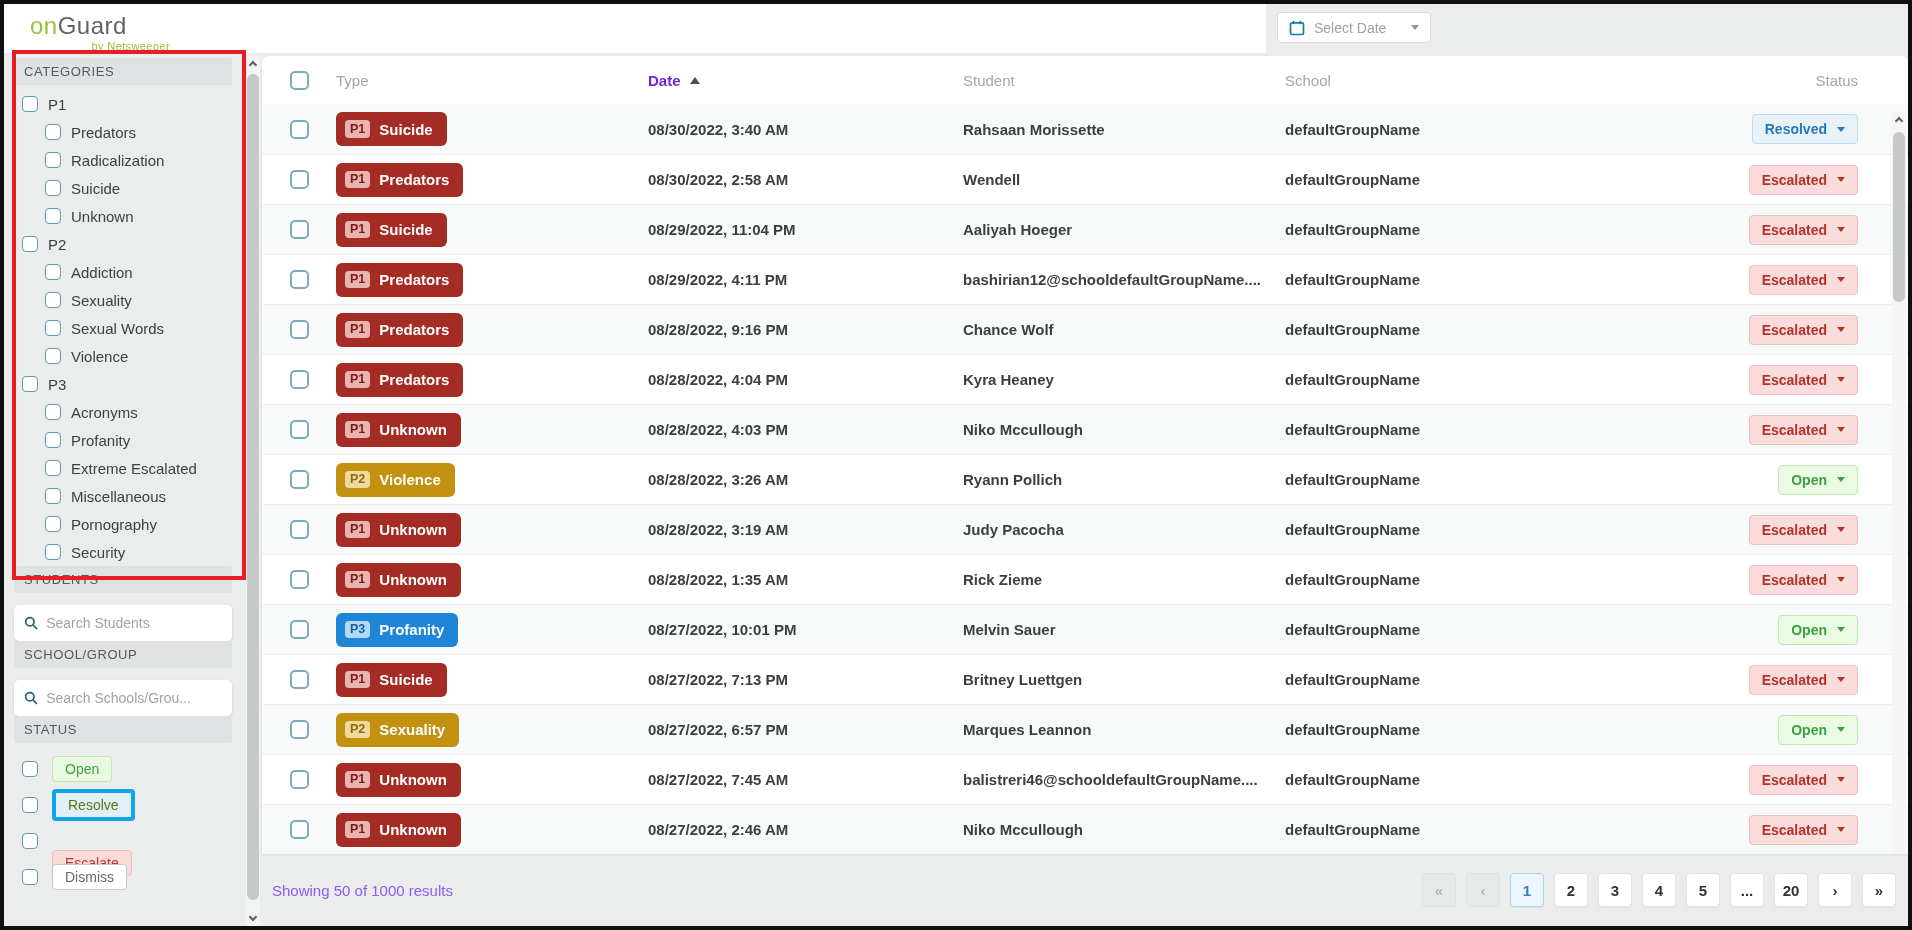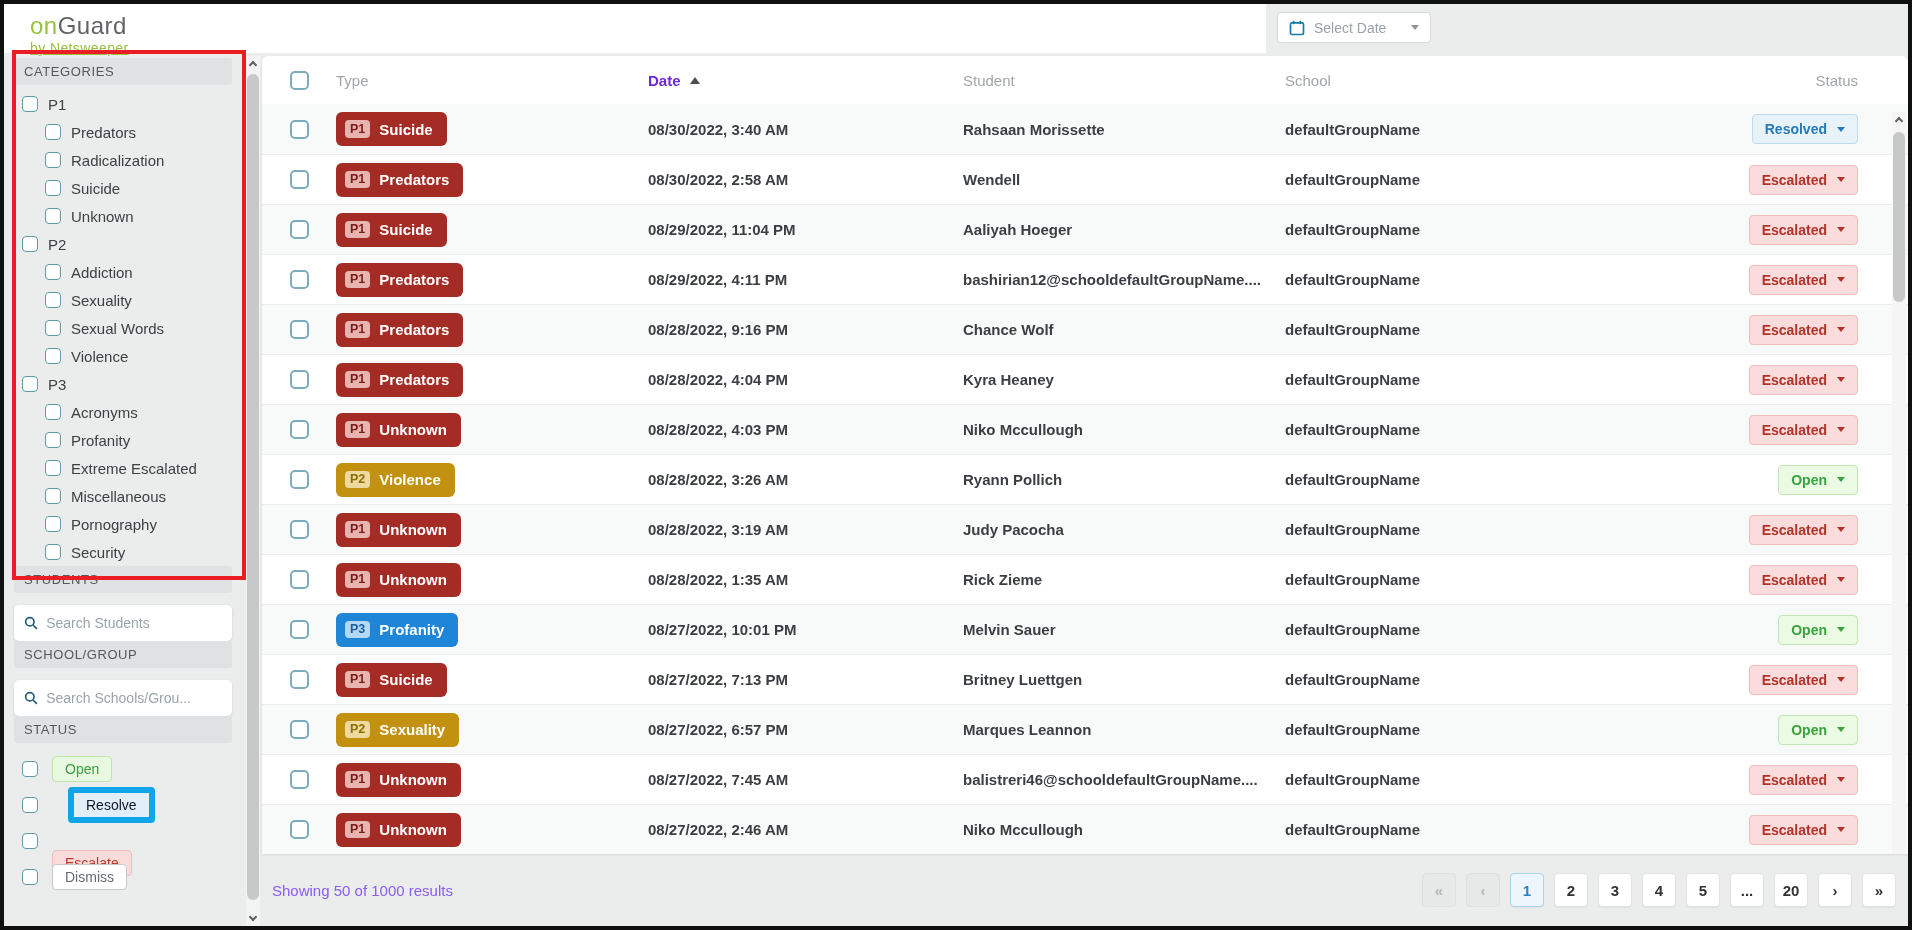--- a/index.html
+++ b/index.html
@@ -6,21 +6,21 @@
   html,body { width:1912px; height:930px; overflow:hidden; background:#fff;
     font-family:"Liberation Sans","DejaVu Sans",sans-serif; }
   .viewport { position:relative; width:1912px; height:930px; border:4px solid #101010;
     background:#ebecec; overflow:hidden; }
 
   
   .header-white { position:absolute; left:0; top:0; width:1262px; height:49px; background:#fff; }
   .logo { position:absolute; left:26px; top:7px; width:140px; }
   .logo-line { font-size:24px; line-height:29px; font-weight:400; letter-spacing:.5px; }
   .logo-on { color:#97c23c; } .logo-guard { color:#616366; }
-  .logo-tag { font-size:14px; color:#97c23c; letter-spacing:.4px;text-decoration:underline; }
+  .logo-tag { font-size:11px; color:#97c23c; text-align:right; letter-spacing:.4px; }
   .ctrl { position:absolute; top:8px; height:31px; background:#fff; border:1px solid #d8d9da;
     border-radius:4px; display:flex; align-items:center; padding:0 11px; gap:9px; }
   .date-select { left:1273px; width:154px; cursor:pointer; }
   .date-select .lbl { font-size:14px; color:#9aa2a8; }
   .search-top { left:1436px; width:462px; }
   .ctrl input { border:none; outline:none; flex:1; font-size:15px; color:#4a4d50; background:transparent;
     font-family:inherit; }
   .ctrl input::placeholder { color:#aeb7bd; }
   .caret { width:0; height:0; border-left:4.5px solid transparent; border-right:4.5px solid transparent;
     border-top:5.5px solid currentColor; display:inline-block; }
@@ -46,21 +46,21 @@
   .side-search { margin-top:12px; height:36px; background:#fff; border-radius:5px;
     box-shadow:0 1px 3px rgba(0,0,0,.12); display:flex; align-items:center; padding:0 10px; gap:8px; }
   .side-search input { border:none; outline:none; width:100%; font-size:14px; color:#4a4d50;
     background:transparent; font-family:inherit; }
   .side-search input::placeholder { color:#9aa4ab; }
   #status-list { padding-top:8px; }
   .status-row { height:36px; display:flex; align-items:center; gap:14px; padding-left:8px; }
   .fbadge { display:inline-block; min-width:46px; text-align:center; padding:4px 12px;
     border-radius:4px; font-size:14px; cursor:pointer; }
   .fb-open { background:#e9f8e1; border:1px solid #bfe6ad; color:#3ba042; }
-  .fb-resolve { background:#e3eff8; border:6px solid #0ea5e9; color:#0f172a;margin-left:16px; }
+  .fb-resolve { background:#e3eff8; border:4px solid #0ea5e9; color:#4d7c0f; }
   .fb-escalate { background:#f9dbda; border:1px solid #efbcbb; color:#c0362c;margin-top:43px; }
   .fb-dismiss { background:#fff; border:1px solid #c8c8c8; color:#666a6d; }
 
   
   .vscroll { position:absolute; width:14px; background:#f2f3f3; display:flex; flex-direction:column;
     align-items:center; justify-content:space-between; padding:4px 0; cursor:pointer; }
   .sb-side { left:242px; top:52px; bottom:0; }
   .sb-table { right:2px; top:56px; height:794px; background:#f5f5f5; }
   .chev { width:6px; height:6px; border-right:2px solid #5d6164; border-bottom:2px solid #5d6164;
     display:inline-block; flex:none; }

